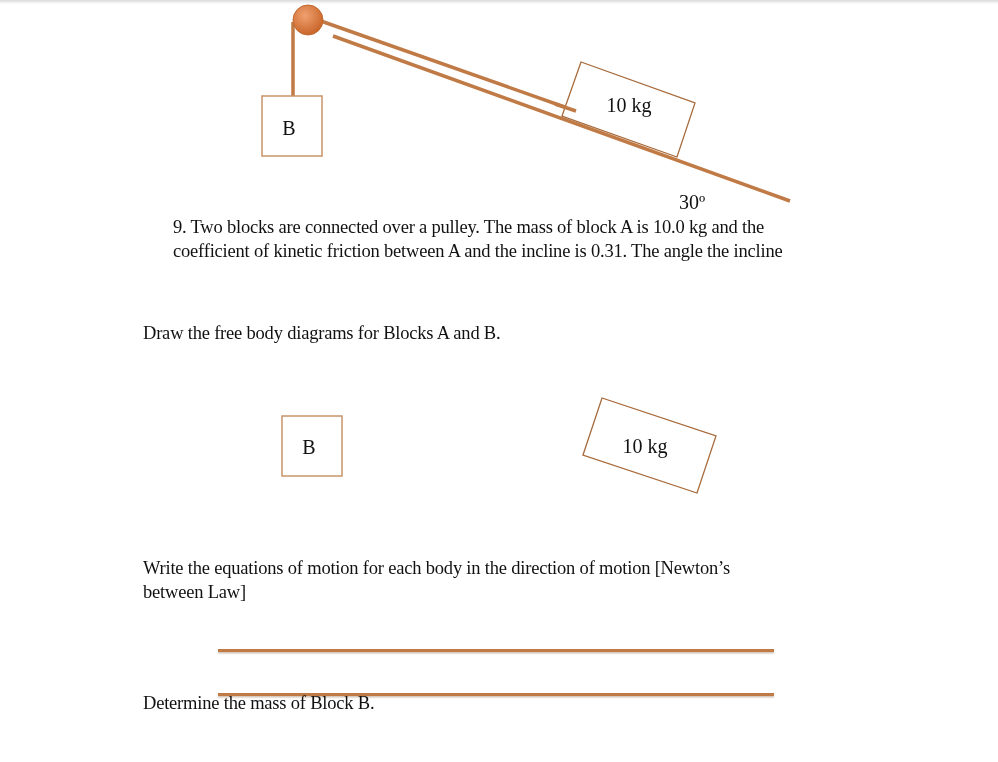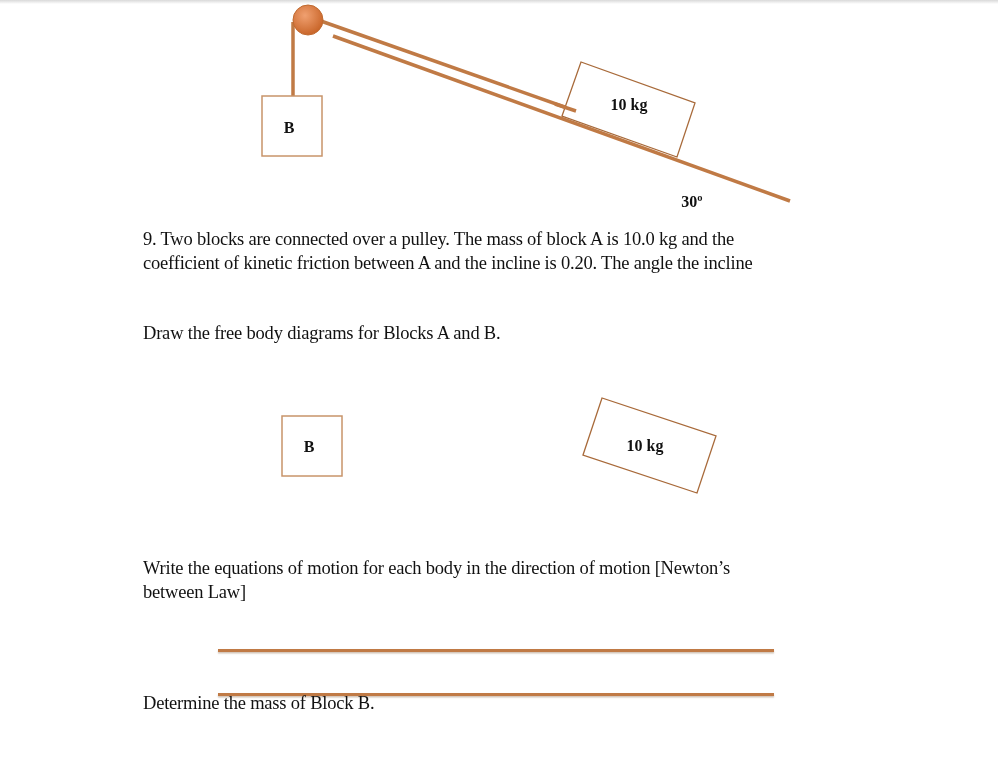--- a/index.html
+++ b/index.html
@@ -11,30 +11,29 @@
   }
   .top-shadow {
     position: absolute; left: 0; top: 0; width: 998px; height: 4px;
     background: linear-gradient(#d9d9d9, #ffffff);
   }
   svg.diagram { position: absolute; left: 0; top: 0; }
   .text {
     position: absolute; left: 143px; font-size: 18.5px; line-height: 23.5px;
     white-space: nowrap; letter-spacing: -0.2px;
   }
-  .para { top: 228px; }
+  .para { top: 216px; margin-left: 30px; }
   .para div { height: 23.5px; }
   .instr1 { top: 322px; }
   .instr2 { top: 557px; }
   .instr2 div { height: 23.5px; }
   .instr3 { top: 692px; }
   .label {
-    position: absolute; font-size: 16px; white-space: nowrap;
+    position: absolute; font-size: 20px; white-space: nowrap;
     transform: translate(-50%, -50%);
-    font-weight: bold;
   }
   .answer-line {
     position: absolute; left: 218px; width: 556px; height: 3px;
     background: #c07a45; box-shadow: 0 1.5px 1.5px rgba(120,80,40,0.35);
   }
 </style>
 </head>
 <body>
 
 <div class="top-shadow"></div>
@@ -61,21 +60,21 @@
 
   <circle cx="308" cy="20" r="15" fill="url(#pulleyGrad)" stroke="#c06a30" stroke-width="1"></circle>
 </svg>
 
 <div class="label" style="left:289px; top:128px;">B</div>
 <div class="label" style="left:629px; top:105px; transform: translate(-50%,-50%);">10 kg</div>
 <div class="label" style="left:692px; top:202px;">30º</div>
 
 <div class="text para">
   <div>9. Two blocks are connected over a pulley.  The mass of block A is 10.0 kg and the</div>
-  <div>coefficient of kinetic friction between A and the incline is 0.20.  The angle the incline</div>
+  <div>coefficient of kinetic friction between A and the incline is 0.31.  The angle the incline</div>
 </div>
 
 <div class="text instr1">Draw the free body diagrams for Blocks A and B.</div>
 
 <svg class="diagram" width="998" height="520">
   <rect x="282" y="416" width="60" height="60" fill="#ffffff" stroke="#c8946a" stroke-width="1.5"></rect>
   <polygon points="583,455 602,398 716,436 697,493" fill="#ffffff" stroke="#a86a3a" stroke-width="1.3"></polygon>
 </svg>
 <div class="label" style="left:309px; top:447px;">B</div>
 <div class="label" style="left:645px; top:446px;">10 kg</div>

